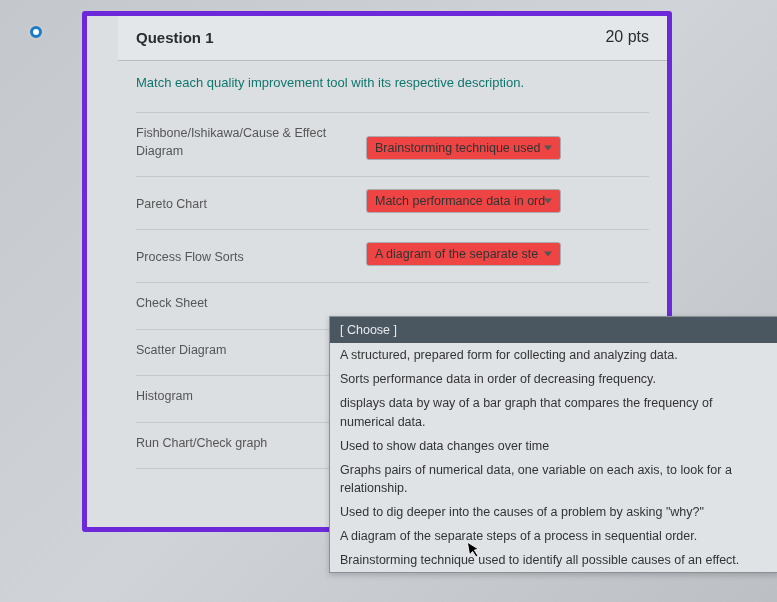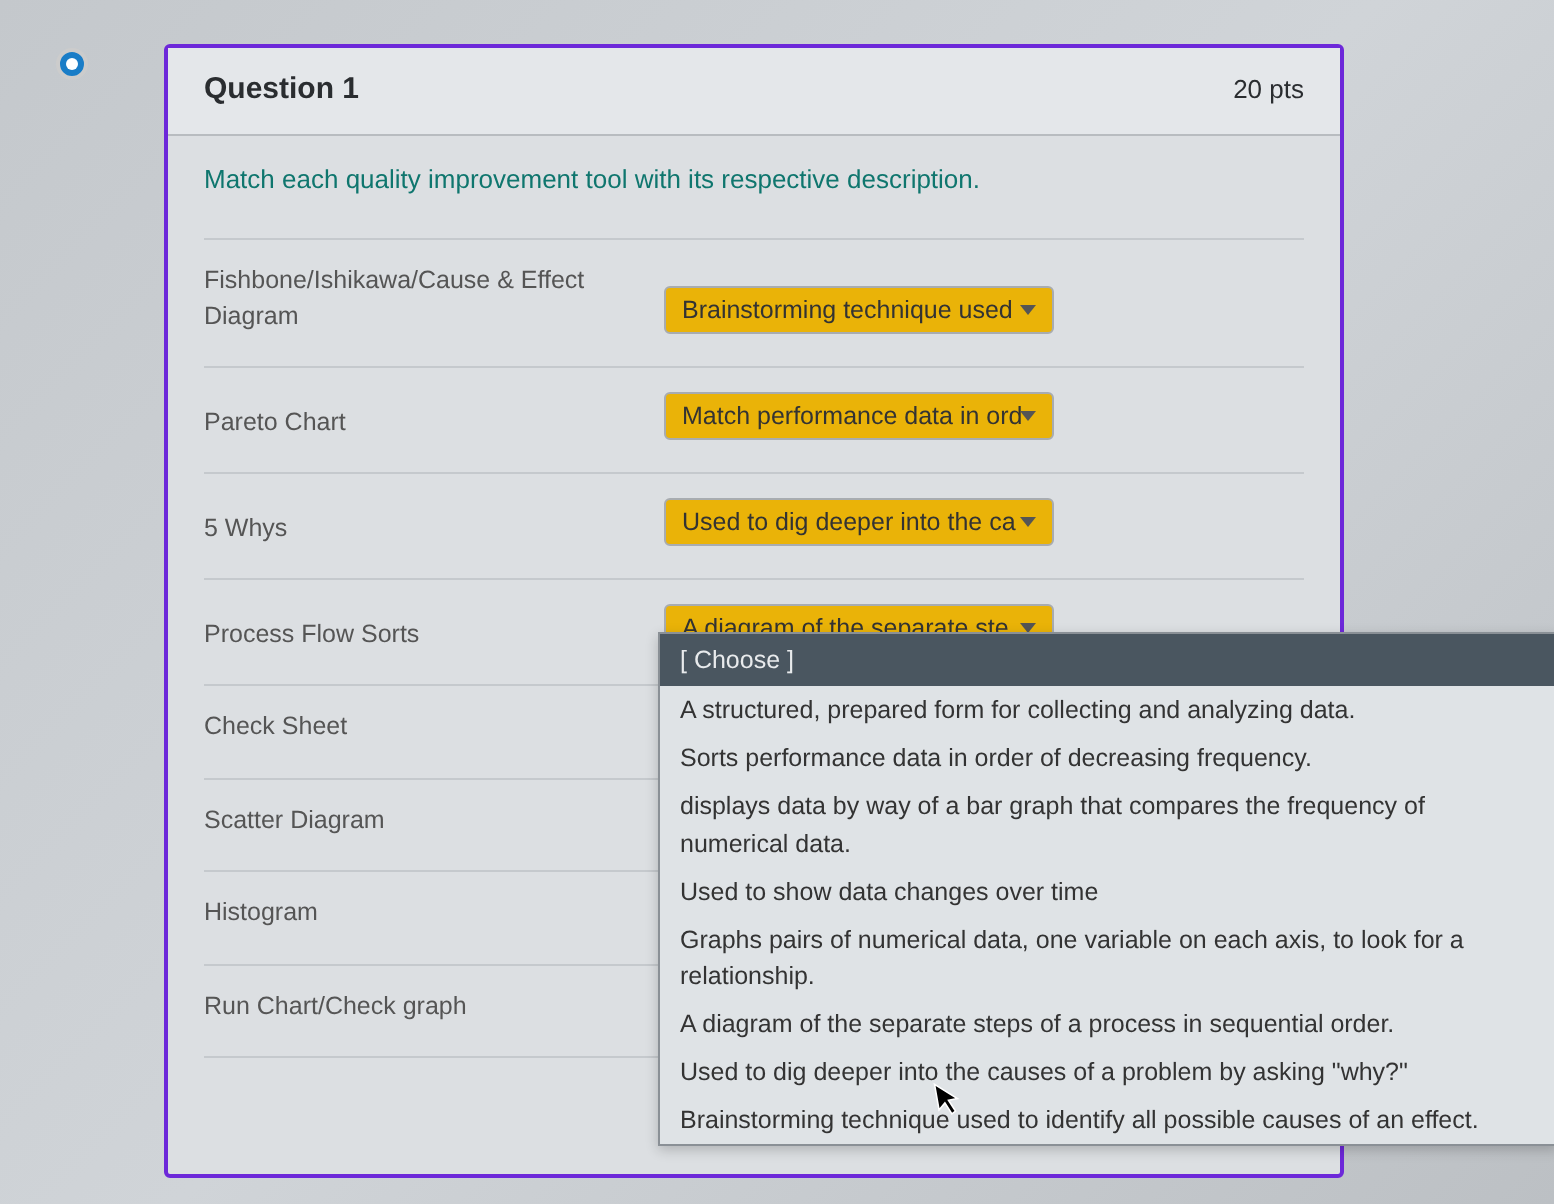--- a/index.html
+++ b/index.html
@@ -29,41 +29,42 @@
     }
     .bullet-inner {
       width: 6px;
       height: 6px;
       background: #fff;
       border-radius: 50%;
     }
     .question-card {
       position: absolute;
       left: 82px;
-      top: 22px;
+      top: 11px;
       width: 590px;
       background: #dcdfe2;
-      border: 2px solid #6d28d9;
+      border: 5px solid #6d28d9;
       border-radius: 3px;
+      padding-left: 31px;
     }
     .question-header {
       display: flex;
       justify-content: space-between;
       align-items: center;
       background: #e4e7ea;
       border-bottom: 1px solid #b8bcc0;
       padding: 12px 18px 14px 18px;
     }
     .question-title {
       font-weight: 700;
       font-size: 15px;
       color: #2a2d30;
     }
     .pts {
-      font-size: 13px;
+      font-size: 16px;
       color: #2a2d30;
     }
     .question-body {
       padding: 14px 18px 8px 18px;
     }
     .instruction {
       font-size: 13px;
       color: #0f766e;
       margin-bottom: 22px;
     }
@@ -78,21 +79,21 @@
     .match-label {
       width: 230px;
       font-size: 12.5px;
       color: #555;
       padding-right: 10px;
       line-height: 1.4;
     }
     .match-select {
       position: relative;
       border: 1px solid #a8acb0;
-      background: #eab308;
+      background: #ef4444;
       border-radius: 3px;
       font-size: 12.5px;
       color: #333;
       padding: 4px 24px 4px 8px;
       min-width: 195px;
       max-width: 195px;
       white-space: nowrap;
       overflow: hidden;
       cursor: pointer;
     }
@@ -173,24 +174,20 @@
 
     <div class="match-row">
       <div class="match-label">Fishbone/Ishikawa/Cause &amp; Effect Diagram</div>
       <div class="match-select">Brainstorming technique used</div>
     </div>
     <div class="match-row">
       <div class="match-label">Pareto Chart</div>
       <div class="match-select">Match performance data in ord</div>
     </div>
     <div class="match-row">
-      <div class="match-label">5 Whys</div>
-      <div class="match-select">Used to dig deeper into the ca</div>
-    </div>
-    <div class="match-row">
       <div class="match-label">Process Flow Sorts</div>
       <div class="match-select">A diagram of the separate ste</div>
     </div>
     <div class="match-row">
       <div class="match-label">Check Sheet</div>
     </div>
     <div class="match-row">
       <div class="match-label">Scatter Diagram</div>
     </div>
     <div class="match-row">
@@ -205,22 +202,22 @@
   </div>
 </div>
 
 <div class="dropdown-overlay">
   <div class="dropdown-item header">[ Choose ]</div>
   <div class="dropdown-item">A structured, prepared form for collecting and analyzing data.</div>
   <div class="dropdown-item">Sorts performance data in order of decreasing frequency.</div>
   <div class="dropdown-item">displays data by way of a bar graph that compares the frequency of numerical data.</div>
   <div class="dropdown-item">Used to show data changes over time</div>
   <div class="dropdown-item">Graphs pairs of numerical data, one variable on each axis, to look for a relationship.</div>
+  <div class="dropdown-item">Used to dig deeper into the causes of a problem by asking "why?"</div>
   <div class="dropdown-item">A diagram of the separate steps of a process in sequential order.</div>
-  <div class="dropdown-item">Used to dig deeper into the causes of a problem by asking "why?"</div>
   <div class="dropdown-item">Brainstorming technique used to identify all possible causes of an effect.</div>
 </div>
 
 <div class="cursor">
   <svg width="14" height="18" viewBox="0 0 14 18">
     <path d="M1 1 L1 14 L4.5 11 L7 17 L9 16 L6.5 10 L11 10 Z" fill="#000" stroke="#fff" stroke-width="0.8"></path>
   </svg>
 </div>
 
 </body></html>

